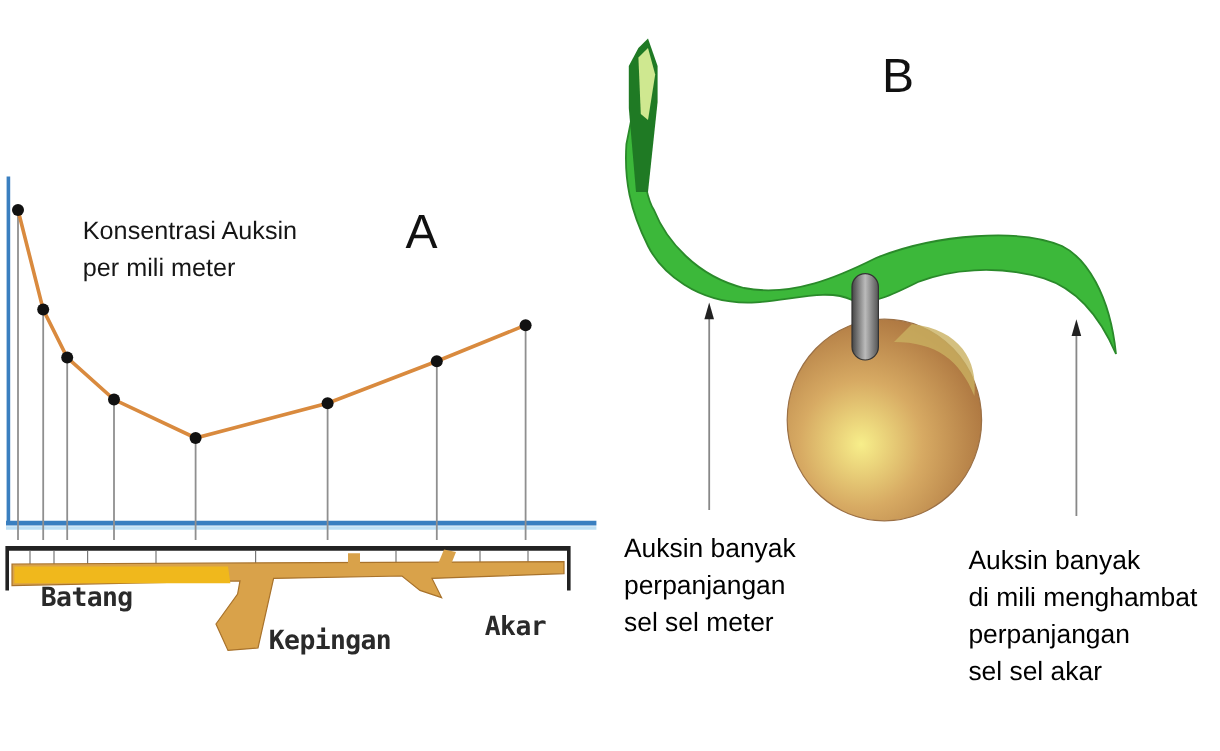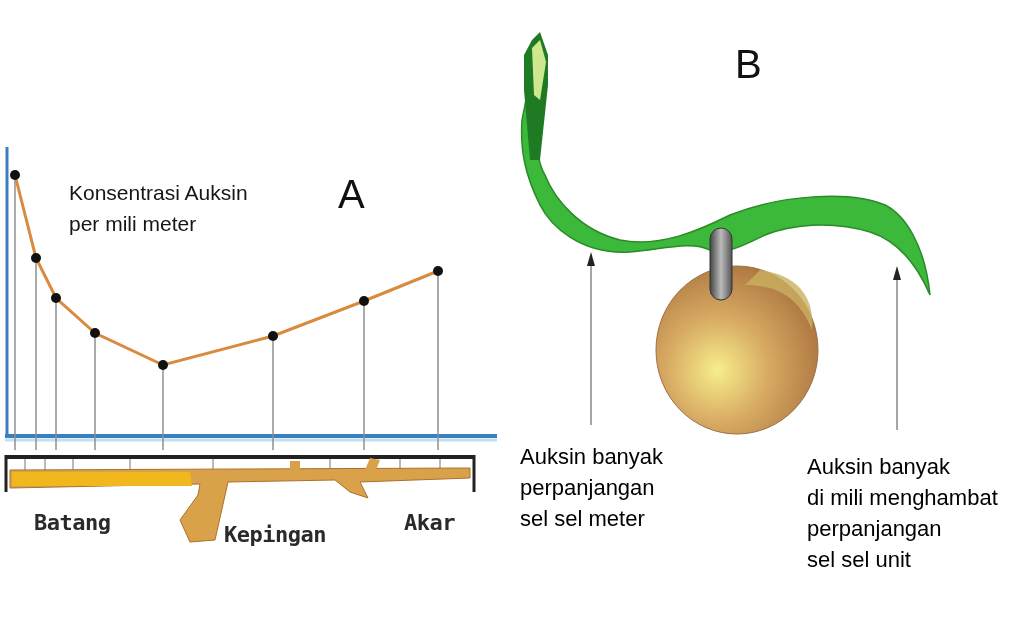--- a/index.html
+++ b/index.html
@@ -95,28 +95,28 @@
     <line x1="897" y1="275" x2="897" y2="430" stroke="#888" stroke-width="1.5"></line>
     <polygon points="893,280 897,266 901,280" fill="#222"></polygon>
   </g>
 </svg>
 
 <div class="abs panel-label" style="left:338px; top:172px;">A</div>
 <div class="abs ylabel" style="left:69px; top:140px;margin-top:37px;">
   <div>Konsentrasi Auksin</div>
   <div>per mili meter</div>
 </div>
-<div class="abs ruler-label" style="left:34px; top:510px;">Batang</div>
+<div class="abs ruler-label" style="left:34px; top:486px;">Batang</div>
 <div class="abs ruler-label" style="left:224px; top:522px;">Kepingan</div>
 <div class="abs ruler-label" style="left:404px; top:510px;">Akar</div>
 
 <div class="abs panel-label" style="left:735px; top:42px;">B</div>
 <div class="abs note" style="left:520px; top:441px;">
   <div>Auksin banyak</div>
   <div>perpanjangan</div>
   <div>sel sel meter</div>
 </div>
 <div class="abs note" style="left:807px; top:451px;">
   <div>Auksin banyak</div>
   <div>di mili menghambat</div>
   <div>perpanjangan</div>
-  <div>sel sel unit</div>
+  <div>sel sel akar</div>
 </div>
 
 </body></html>

